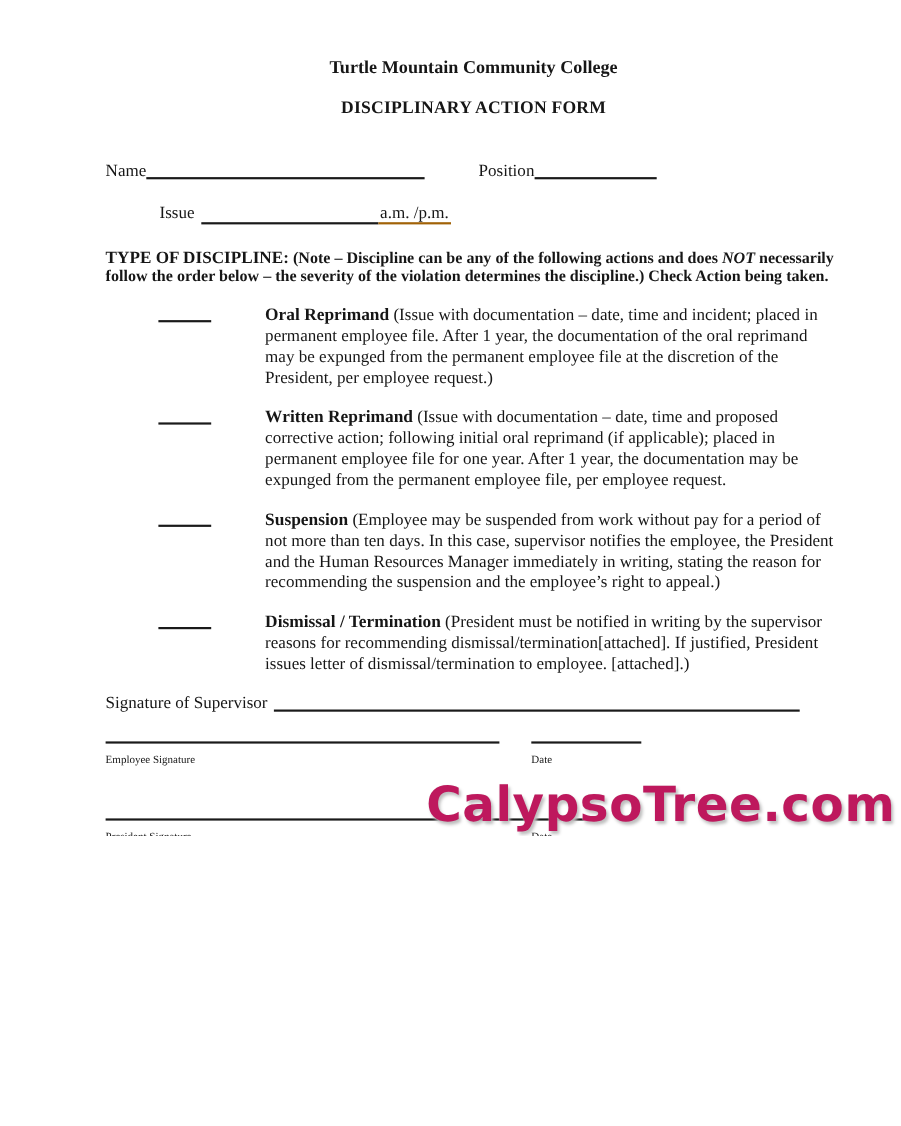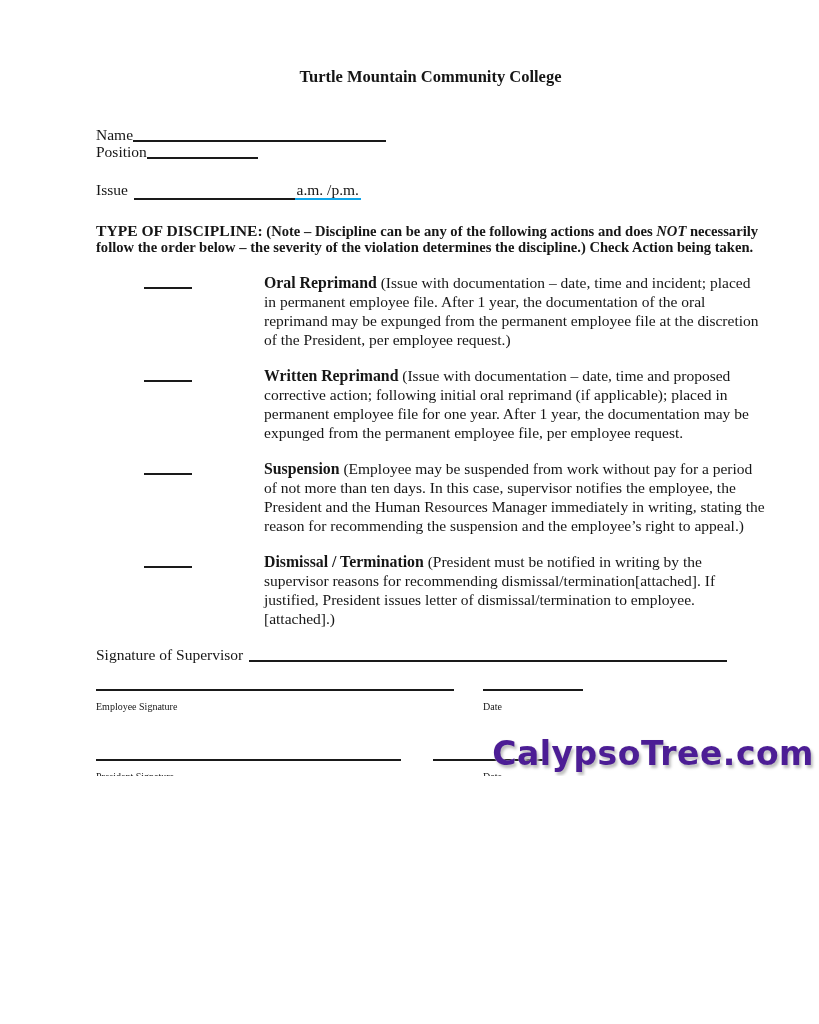--- a/index.html
+++ b/index.html
@@ -1,20 +1,20 @@
 <!DOCTYPE html>
 <html><head>
 <meta charset="utf-8">
 <style>
   html, body { margin: 0; padding: 0; background: #ffffff; }
   .page {
     position: relative;
     width: 819px;
     height: 760px;
-    margin: 16px auto;
+    margin: 0 auto;
     background: #ffffff;
     font-family: "Liberation Serif", "DejaVu Serif", serif;
     color: #161616;
     overflow: hidden;
     box-sizing: border-box;
   }
   .content {
     position: absolute;
     top: 52px;
     left: 96px;
@@ -29,51 +29,51 @@
   }
   .form-title {
     text-align: center;
     font-weight: bold;
     font-size: 16px;
     margin-top: 19px;
     line-height: 18px;
     letter-spacing: 0.2px;
   }
   
-  .field-row { display: flex; font-size: 15.5px; line-height: 17px; flex-direction: column; }
+  .field-row { display: flex; font-size: 15.5px; line-height: 17px; }
   .field-row.first { margin-top: 39px; }
   .field-row.second { margin-top: 21px; }
   .field { display: flex; }
   .field-left { width: 290px; }
   .field-spacer { width: 49px; }
   .field-pos { width: 162px; justify-content: space-between; }
   .field-time { width: 265px; }
   .fill-line {
     flex: 1;
     border-bottom: 2px solid #1a1a1a;
     margin-bottom: 1px;
   }
   .time-gap { width: 6px; }
   .meridiem {
-    border-bottom: 2px solid #0ea5e9;
+    border-bottom: 2px solid #a16207;
     padding: 0 2px;
     margin-bottom: 1px;
   }
   
   .type-heading {
     margin-top: 22px;
     font-weight: bold;
     font-size: 14.6px;
     line-height: 16px;
   }
   .type-heading .lead { font-size: 15.6px; }
   .type-heading .em { font-style: italic; }
   
   .options { margin-top: 18px; }
-  .option { display: flex; margin-bottom: 17px; gap: 23px; }
+  .option { display: flex; margin-bottom: 17px; }
   .check-line {
     margin-left: 48px;
     width: 48px;
     height: 14px;
     border-bottom: 2px solid #1a1a1a;
     flex-shrink: 0;
   }
   .option-text {
     margin-left: 49px;
     width: 522px;
@@ -111,37 +111,38 @@
   .pres .line-short { width: 110px; }
   .sig-labels { display: flex; margin-top: 7px; font-size: 10px; line-height: 17px; }
   .sig-labels .label-left { width: 387px; }
   
   .watermark {
     position: absolute;
     right: 5px;
     bottom: 3px;
     font-family: "DejaVu Sans", "Liberation Sans", sans-serif;
     font-weight: bold;
-    font-size: 33px;
+    font-size: 44px;
     letter-spacing: 0.5px;
-    color: #4c1d95;
+    color: #be185d;
     text-shadow: 2px 3px 3px #bdbdbd, 0 0 1px #e3e3e3;
     user-select: none;
     text-align: right;
   }
 </style>
 </head>
 <body>
 
 <div class="page">
   <div class="content">
 
     <div class="org-header">
       <div>Turtle Mountain Community College</div>
     </div>
+    <div class="form-title">DISCIPLINARY ACTION FORM</div>
 
     <div class="field-row first">
       <div class="field field-left">
         <span>Name</span>
         <span class="fill-line"></span>
       </div>
       <div class="field-spacer"></div>
       <div class="field field-pos">
         <span>Position</span>
         <span class="fill-line"></span>

